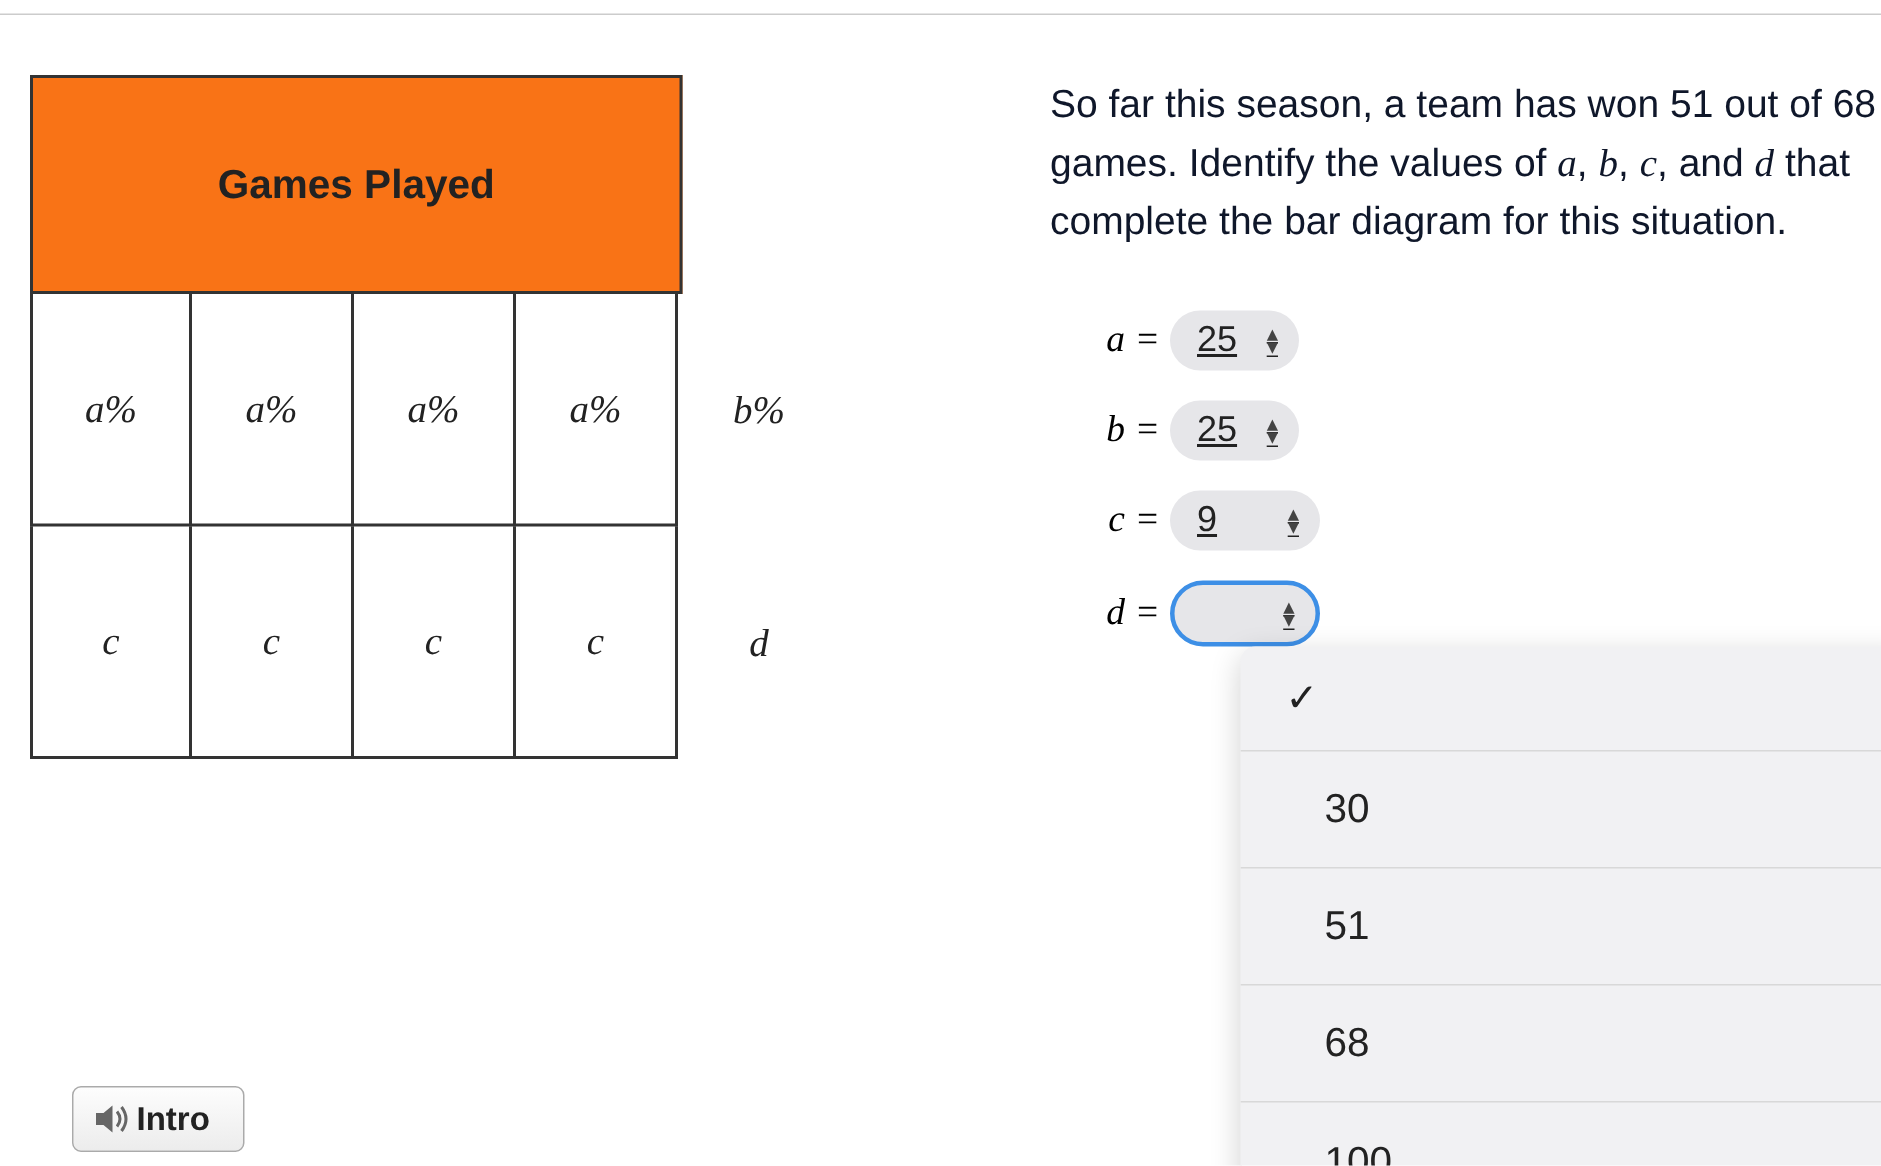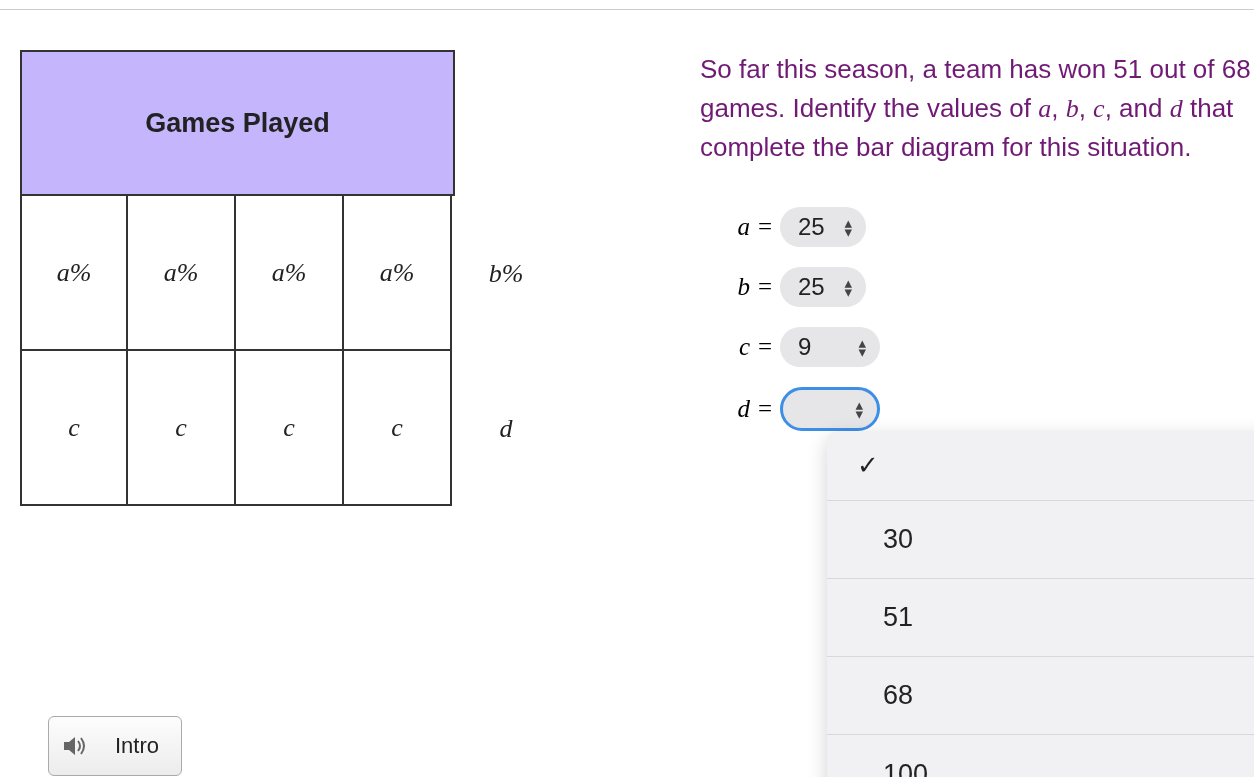--- a/index.html
+++ b/index.html
@@ -28,21 +28,21 @@
       position: relative;
     }
     
     .diagram {
       position: relative;
     }
     .header-cell {
       width: 435px;
       height: 146px;
       border: 2px solid #333;
-      background: #c4b5fd;
+      background: #f97316;
       display: flex;
       align-items: center;
       justify-content: center;
       font-size: 27px;
       font-weight: bold;
       color: #222;
     }
     .row {
       display: flex;
       flex-direction: row;
@@ -70,21 +70,21 @@
       justify-content: center;
       font-style: italic;
       font-size: 26px;
       color: #222;
       font-family: "Times New Roman", serif;
     }
     
     .question {
       font-size: 26px;
       line-height: 1.5;
-      color: #701a75;
+      color: #0f172a;
       max-width: 560px;
     }
     .question .var { font-style: italic; font-family: "Times New Roman", serif; }
     .eqs {
       margin-top: 40px;
     }
     .eq-row {
       display: flex;
       align-items: center;
       margin-bottom: 20px;
@@ -99,20 +99,21 @@
       justify-content: space-between;
       background: #e6e6e9;
       border-radius: 22px;
       height: 40px;
       padding: 0 14px 0 18px;
       min-width: 86px;
       font-family: Arial, sans-serif;
       font-size: 24px;
       color: #222;
       cursor: pointer;
+      text-decoration: underline;
     }
     .pill.active {
       background: #e6e6e9;
       border: 3px solid #3d8fe6;
       height: 44px;
     }
     .pill .val { flex: 1; text-align: left; padding-right: 8px; min-width: 30px; }
     .pill .chev { font-size: 15px; color: #444; line-height: 0.6; display:flex; flex-direction:column; }
     
     .dropdown {
@@ -149,28 +150,28 @@
       height: 62px;
       width: 100%;
       display: flex;
       align-items: center;
       padding-left: 48px;
       z-index: 5;
     }
     .intro-btn {
       display: inline-flex;
       align-items: center;
-      gap: 28px;
-      height: 60px;
+      gap: 4px;
+      height: 44px;
       padding: 0 22px 0 14px;
       border: 1px solid #aaa;
       border-radius: 6px;
       background: linear-gradient(#fdfdfd,#ececec);
       font-size: 22px;
-      font-weight: normal;
+      font-weight: bold;
       color: #222;
       cursor: pointer;
     }
     .done-label {
       position: absolute;
       right: 0;
       bottom: 12px;
       font-size: 25px;
       color: #222;
     }

